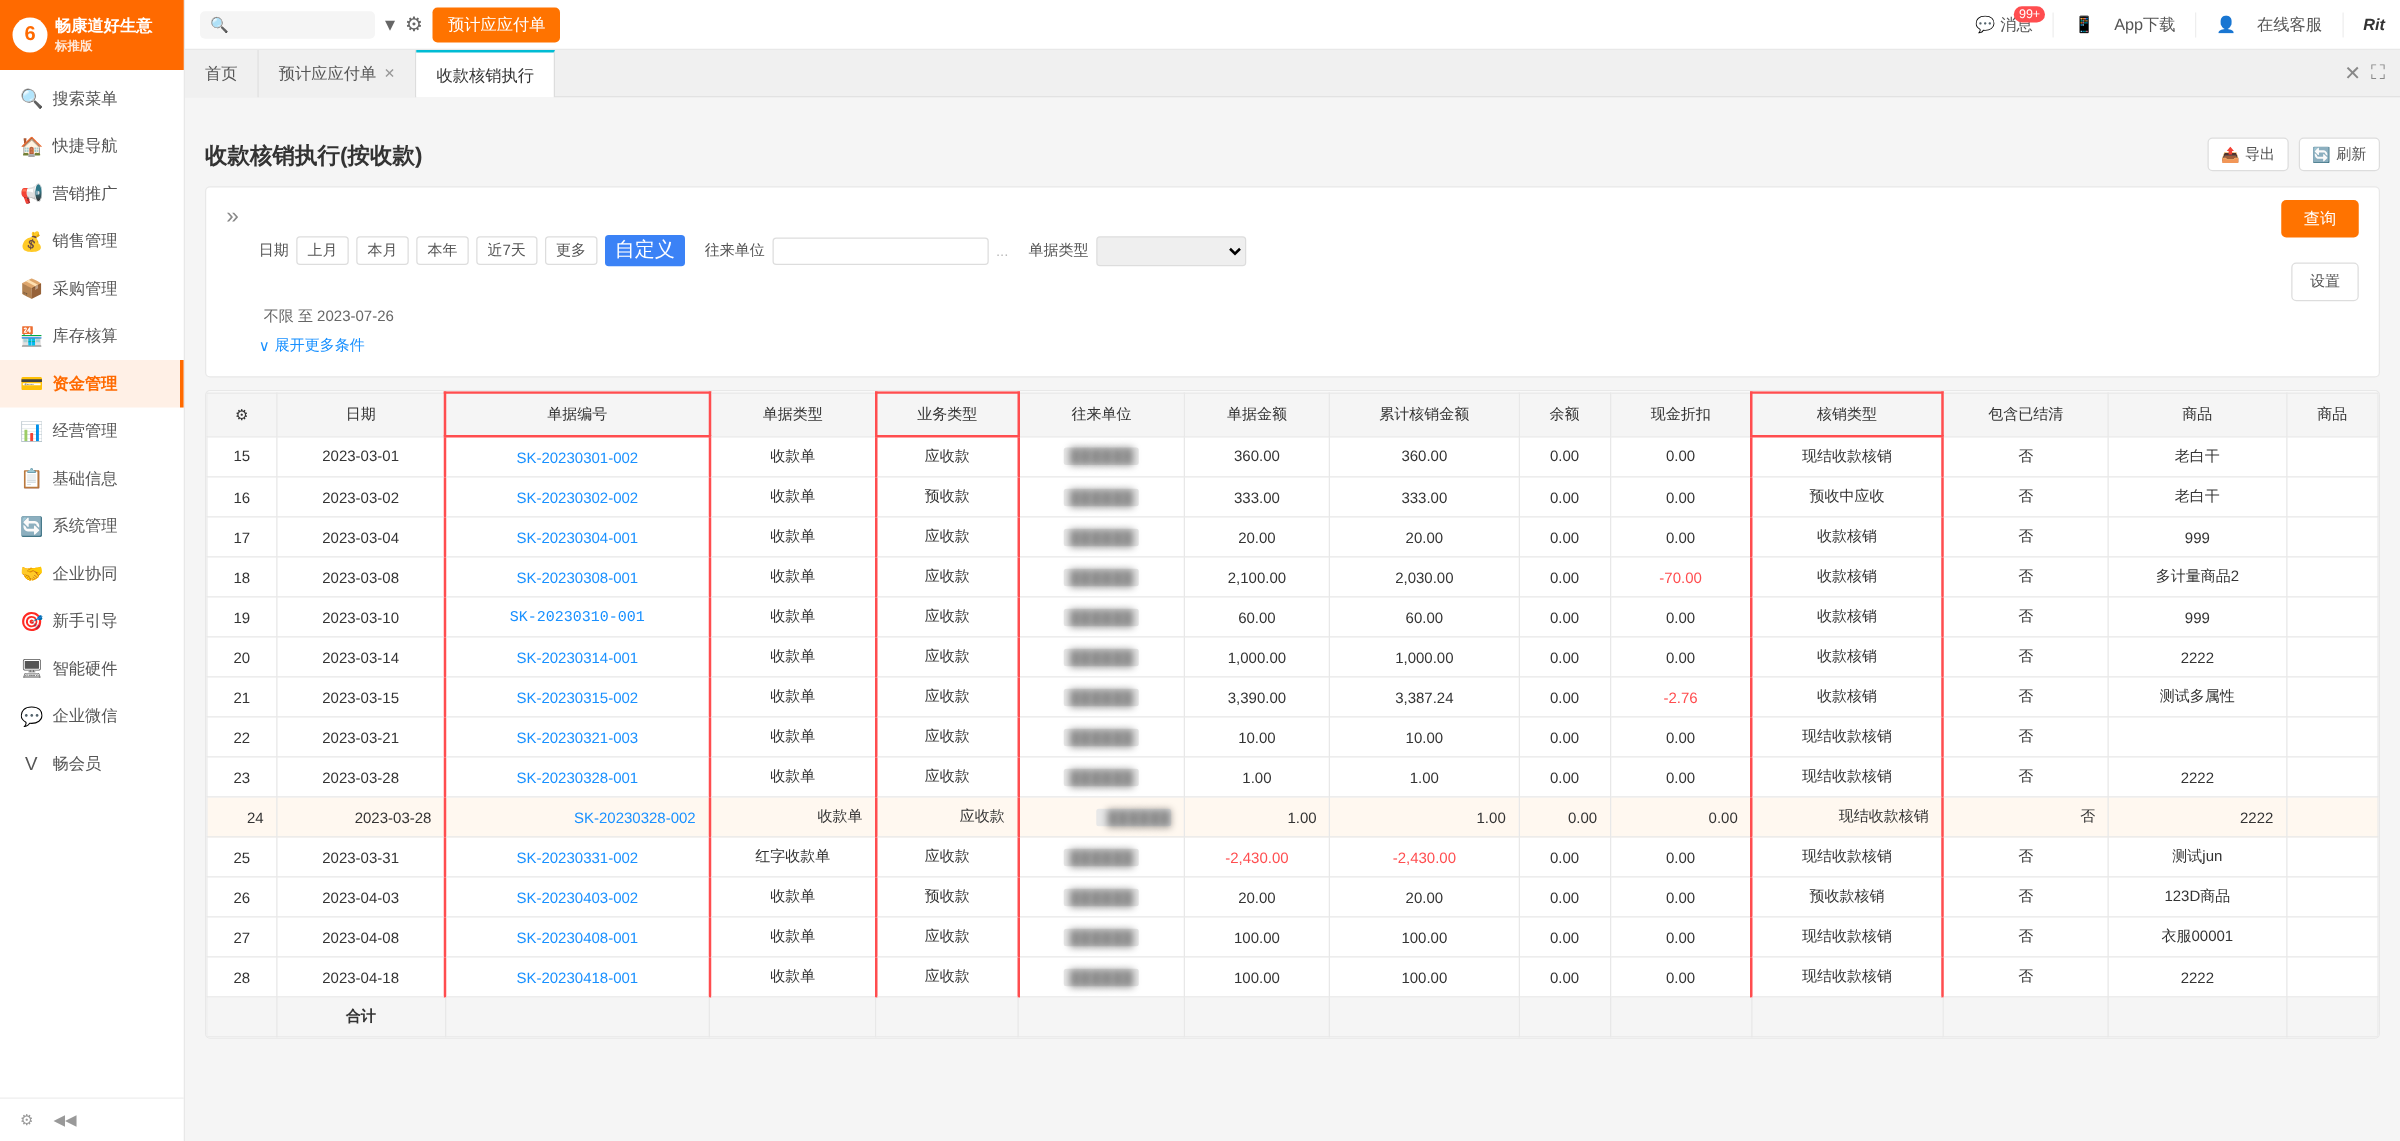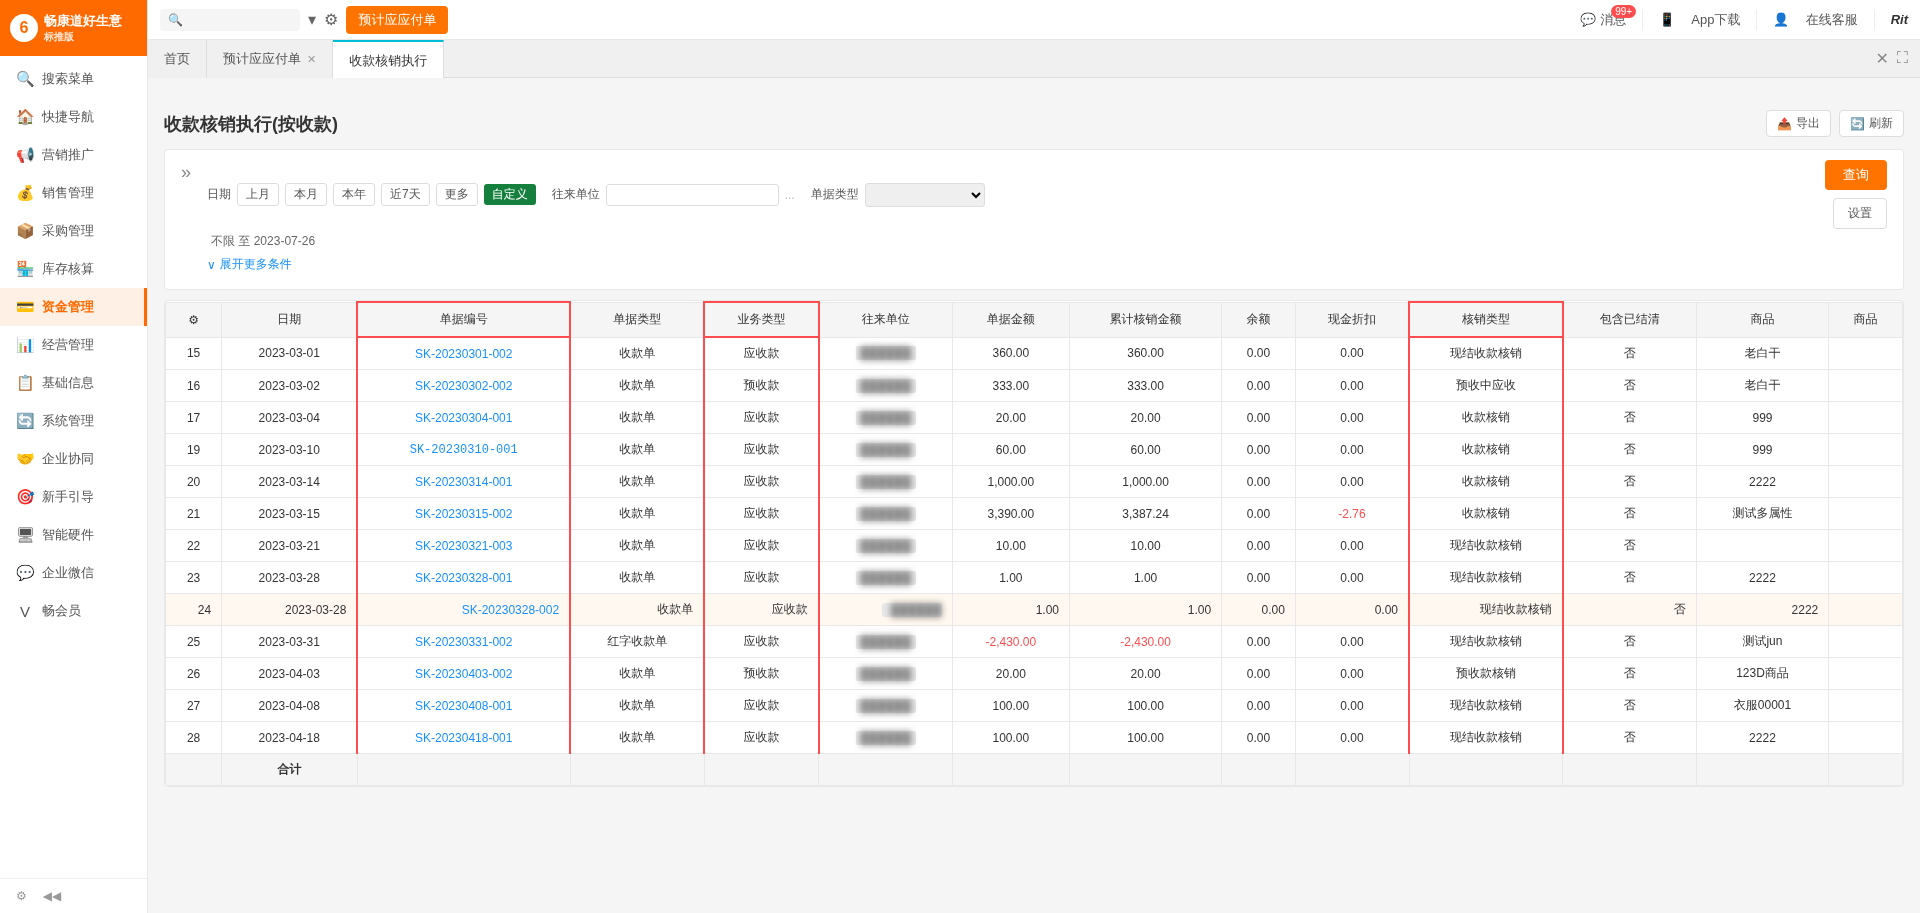--- a/index.html
+++ b/index.html
@@ -41,21 +41,21 @@
     .page-header { display: flex; align-items: center; justify-content: space-between; margin-bottom: 12px; margin-top: 16px; }
     .page-title { font-size: 18px; font-weight: bold; color: #333; }
     .page-actions { display: flex; gap: 8px; }
     .action-btn { display: flex; align-items: center; gap: 4px; padding: 4px 10px; border: 1px solid #ddd; border-radius: 4px; cursor: pointer; font-size: 12px; color: #555; background: #fff; }
 
     
     .filter-bar { background: #fff; border-radius: 4px; padding: 10px 16px; margin-bottom: 10px; border: 1px solid #e8e8e8; }
     .filter-row { display: flex; align-items: center; gap: 16px; flex-wrap: wrap; }
     .filter-label { color: #555; font-size: 12px; white-space: nowrap; }
     .filter-btn { padding: 2px 8px; border: 1px solid #ddd; border-radius: 3px; cursor: pointer; font-size: 12px; color: #555; background: #fff; }
-    .filter-custom-btn { background: #15803d; color: #fff; border: none; border-radius: 3px; padding: 2px 8px; cursor: pointer; font-size: 12px; }
+    .filter-custom-btn { background: #3b82f6; color: #fff; border: none; border-radius: 3px; padding: 2px 8px; cursor: pointer; font-size: 16px; }
     .filter-date-range { color: #666; font-size: 12px; }
     .filter-input { border: 1px solid #ddd; border-radius: 3px; padding: 3px 8px; font-size: 12px; min-width: 160px; }
     .filter-select { border: 1px solid #ddd; border-radius: 3px; padding: 3px 8px; font-size: 12px; min-width: 120px; }
     .expand-btn { display: flex; align-items: center; gap: 4px; cursor: pointer; color: #1890ff; font-size: 12px; margin: 6px 0; }
     .query-btn { background: #ff7300; color: #fff; border: none; border-radius: 4px; padding: 6px 18px; cursor: pointer; font-size: 13px; }
     .set-btn { background: #fff; color: #555; border: 1px solid #ddd; border-radius: 4px; padding: 6px 14px; cursor: pointer; font-size: 12px; }
 
     
     .table-container { background: #fff; border-radius: 4px; border: 1px solid #e8e8e8; overflow: auto; }
     .data-table { width: 100%; border-collapse: collapse; min-width: 1500px; }
@@ -235,21 +235,21 @@
               <span class="filter-label">往来单位</span>
               <input type="text" class="filter-input" style="">
               <span style="color:#bbb;">...</span>
             </div>
             <div class="filter-section">
               <span class="filter-label">单据类型</span>
               <select class="filter-select">
                 <option></option>
               </select>
             </div>
-            <div style="margin-left:auto;display:flex;flex-direction:column;gap:8px;align-items:flex-end;">
+            <div style="margin-left:auto;display:flex;flex-direction:column;gap:20px;align-items:flex-end;">
               <button class="query-btn">查询</button>
               <button class="set-btn">设置</button>
             </div>
           </div>
           <div style="padding-left:4px;margin-top:4px;">
             <span class="filter-date-range">不限 至 2023-07-26</span>
           </div>
           <div class="expand-btn">
             <span>∨</span>
             <span>展开更多条件</span>
@@ -321,20 +321,36 @@
               <td>20.00</td>
               <td>20.00</td>
               <td>0.00</td>
               <td>0.00</td>
               <td style="border-left: 2px solid rgb(255, 77, 79); border-right: 2px solid rgb(255, 77, 79);">收款核销</td>
               <td>否</td>
               <td>999</td>
               <td></td>
             </tr>
             <tr>
+              <td>18</td>
+              <td>2023-03-08</td>
+              <td style="border-left: 2px solid rgb(255, 77, 79); border-right: 2px solid rgb(255, 77, 79);"><a class="link-text" href="#">SK-20230308-001</a></td>
+              <td>收款单</td>
+              <td style="border-left: 2px solid rgb(255, 77, 79); border-right: 2px solid rgb(255, 77, 79);">应收款</td>
+              <td><span class="blurred">██████</span></td>
+              <td>2,100.00</td>
+              <td>2,030.00</td>
+              <td>0.00</td>
+              <td style="color: rgb(255, 77, 79);">-70.00</td>
+              <td style="border-left: 2px solid rgb(255, 77, 79); border-right: 2px solid rgb(255, 77, 79);">收款核销</td>
+              <td>否</td>
+              <td>多计量商品2</td>
+              <td></td>
+            </tr>
+            <tr>
               <td>19</td>
               <td>2023-03-10</td>
               <td style="border-left: 2px solid rgb(255, 77, 79); border-right: 2px solid rgb(255, 77, 79); font-family: Liberation Mono, monospace;"><a class="link-text" href="#">SK-20230310-001</a></td>
               <td>收款单</td>
               <td style="border-left: 2px solid rgb(255, 77, 79); border-right: 2px solid rgb(255, 77, 79);">应收款</td>
               <td><span class="blurred">██████</span></td>
               <td>60.00</td>
               <td>60.00</td>
               <td>0.00</td>
               <td>0.00</td>

